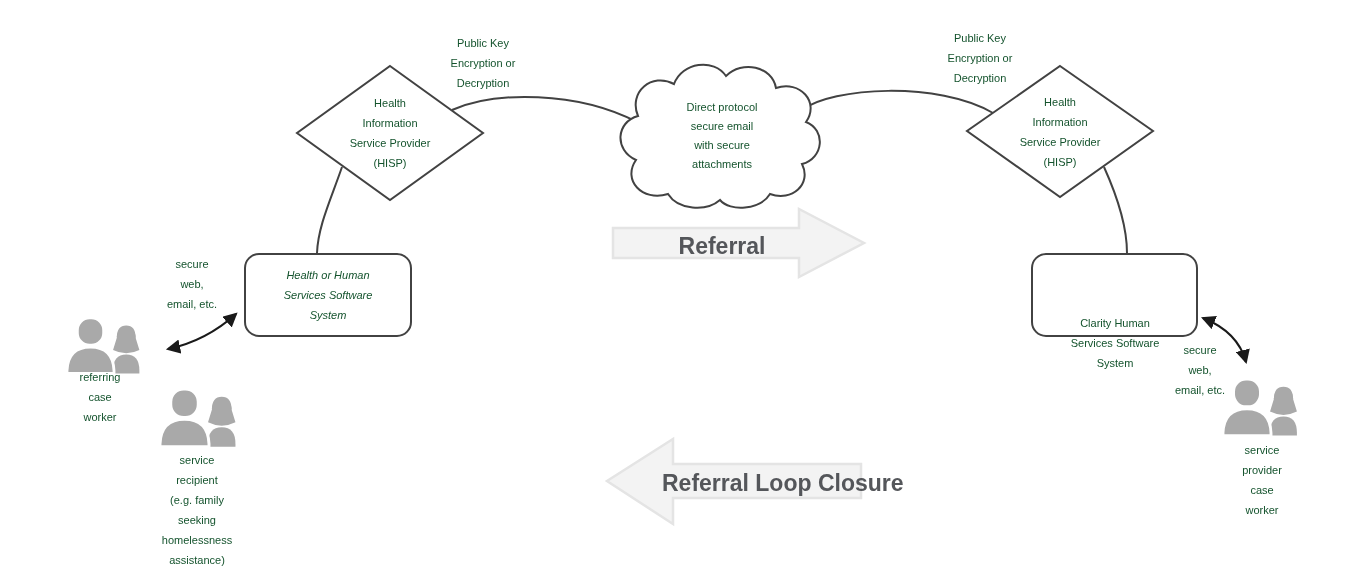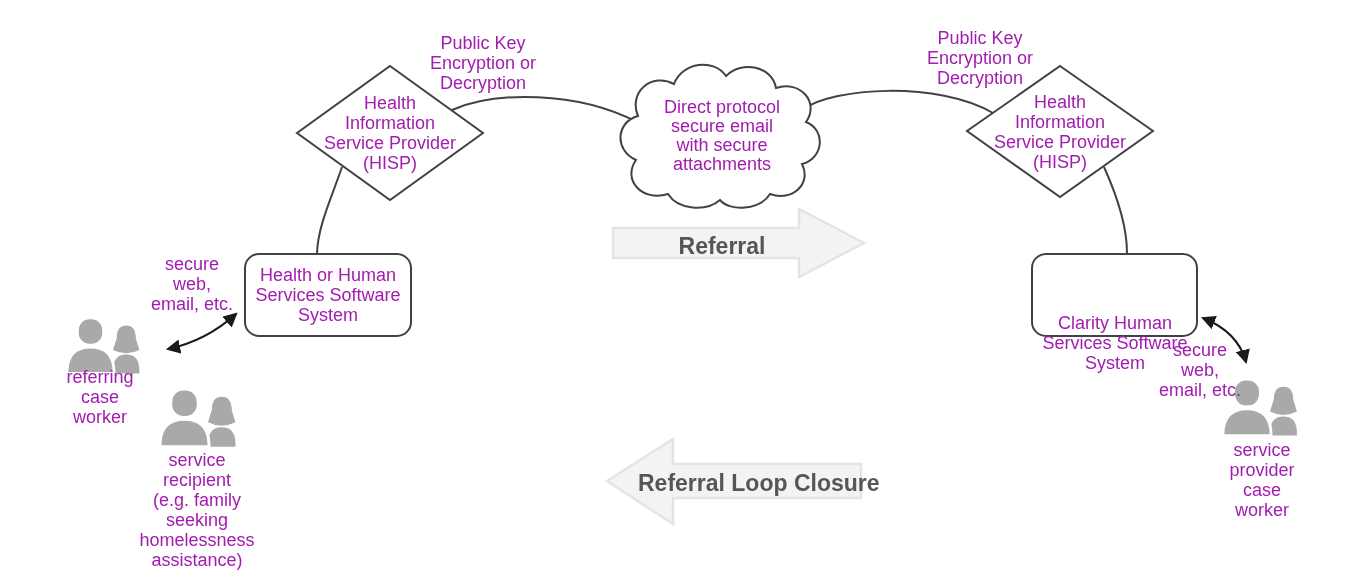--- a/index.html
+++ b/index.html
@@ -5,21 +5,21 @@
   html, body { margin:0; padding:0; }
   body {
     width:1368px; height:584px; position:relative; overflow:hidden;
     background:#ffffff;
     font-family:"Liberation Sans","DejaVu Sans",sans-serif;
   }
   #stage { position:absolute; left:0; top:0; width:1368px; height:584px; }
   svg.layer { position:absolute; left:0; top:0; }
   .label {
     position:absolute; white-space:pre-line; text-align:center;
-    color:#a21caf; font-size:18px; line-height:20px;
+    color:#14532d; font-size:11px; line-height:20px;
   }
   .label.tight { line-height:19px; }
   .flow-label {
     position:absolute; white-space:nowrap; text-align:center;
     color:#54565a; font-size:23px; font-weight:bold;
   }
 </style>
 </head>
 <body>
 
@@ -92,21 +92,21 @@
   <div class="label tight" style="left:643px; top:98px; width:158px;">Direct protocol
 secure email
 with secure
 attachments</div>
 
   <div class="label" style="left:970px; top:92px; width:180px;">Health
 Information
 Service Provider
 (HISP)</div>
 
-  <div class="label" style="left:250px; top:265px; width:156px;">Health or Human
+  <div class="label" style="left:250px; top:265px; width:156px;font-style:italic;">Health or Human
 Services Software
 System</div>
 
   <div class="label" style="left:1037px; top:265px; width:156px;margin-top:48px;">Clarity Human
 Services Software
 System</div>
 
   <div class="label" style="left:132px; top:254px; width:120px;">secure
 web,
 email, etc.</div>
@@ -126,15 +126,15 @@
 homelessness
 assistance)</div>
 
   <div class="label" style="left:1202px; top:440px; width:120px;">service
 provider
 case
 worker</div>
 
   <div class="flow-label" style="left:630px; top:233px; width:184px;">Referral</div>
 
-  <div class="flow-label" style="left:638px; top:470px; width:215px;">Referral Loop Closure</div>
+  <div class="flow-label" style="left:662px; top:470px; width:215px;">Referral Loop Closure</div>
 
 </div>
 
 </body></html>

